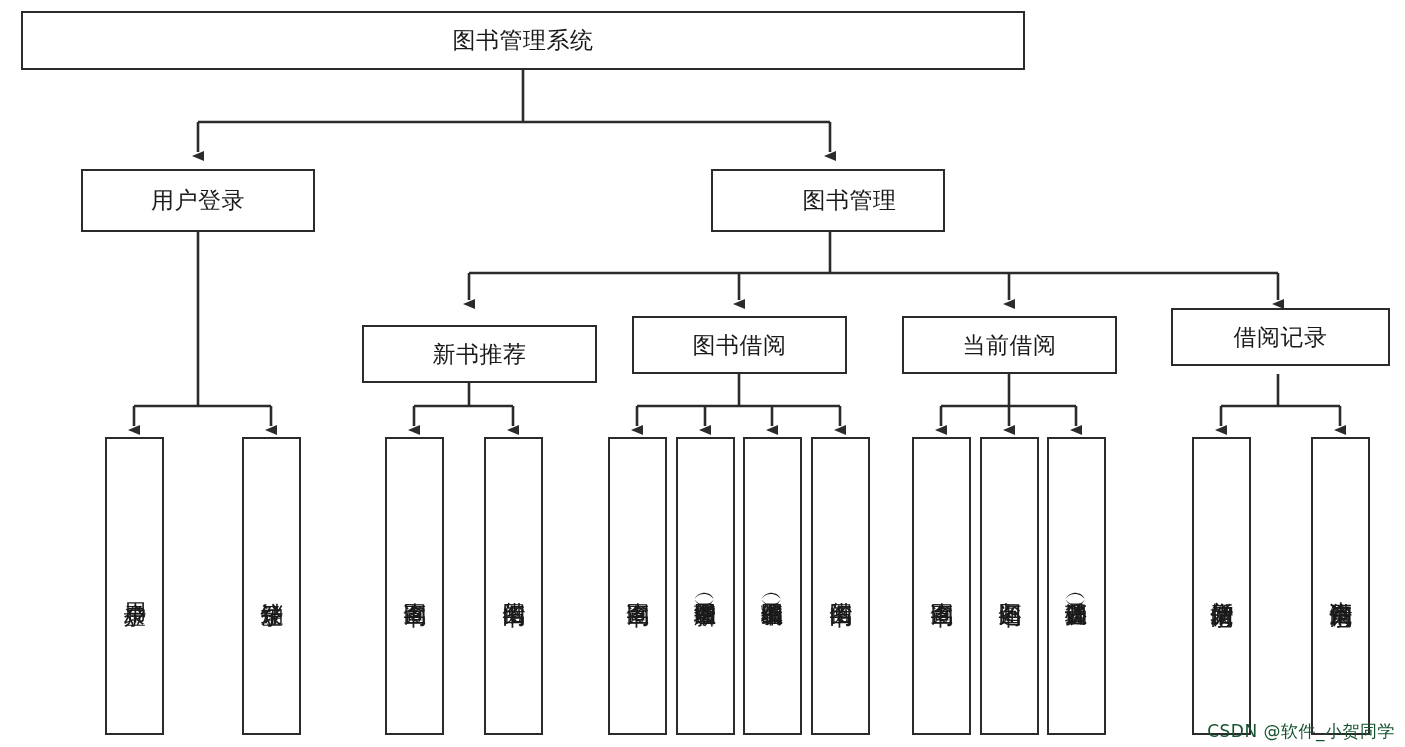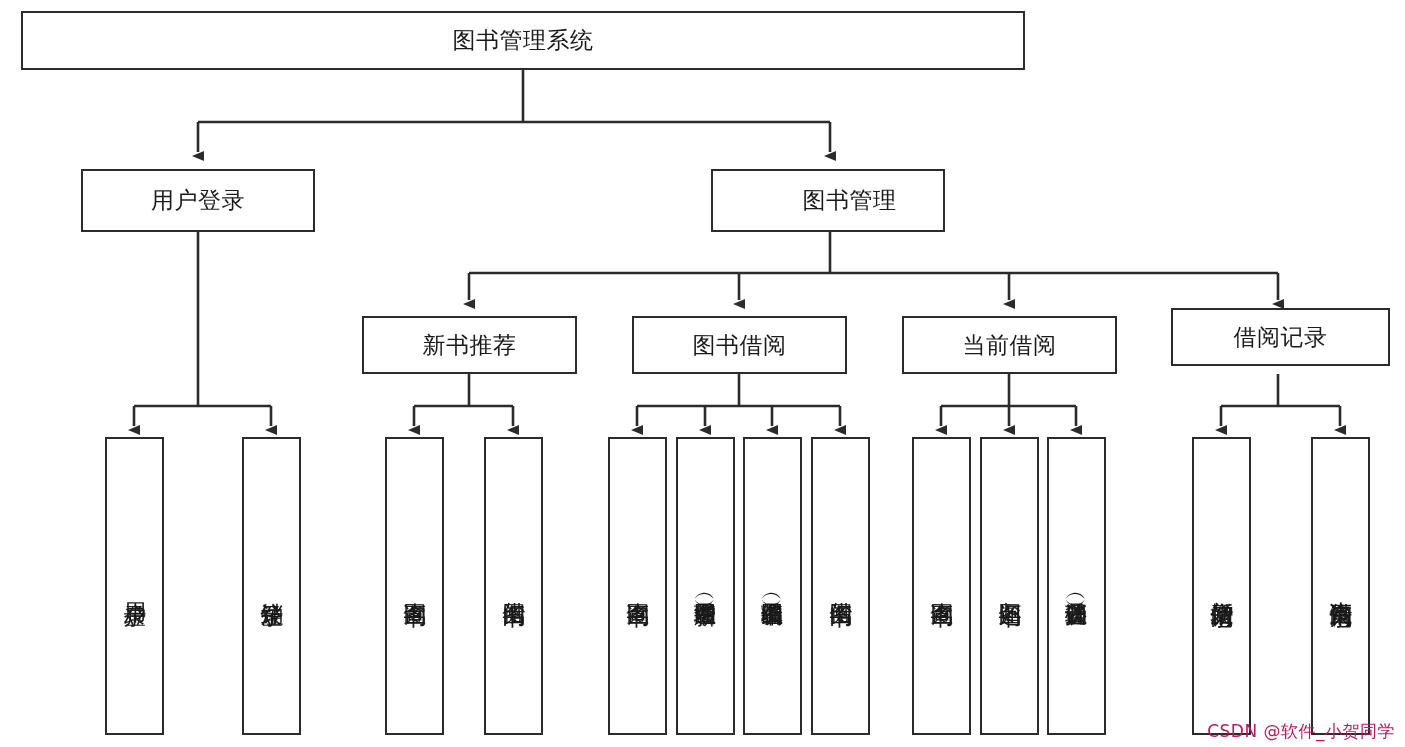--- a/index.html
+++ b/index.html
@@ -57,21 +57,21 @@
   .node.vert.tight .label {
     font-size: 22px;
     letter-spacing: 0px;
     line-height: 1.05;
   }
   .watermark {
     position: absolute;
     right: 10px;
     bottom: 4px;
     font-size: 17px;
-    color: #be185d;
+    color: #14532d;
     font-family: "DejaVu Sans", "Liberation Sans", sans-serif;
     white-space: nowrap;
     letter-spacing: 0.5px;
   }
 </style>
 </head>
 <body>
 
 <div id="canvas">
 
@@ -129,21 +129,21 @@
     <span class="label">图书管理系统</span>
   </div>
 
   <div class="node horiz" style="left:81px; top:169px; width:234px; height:63px;">
     <span class="label">用户登录</span>
   </div>
   <div class="node horiz" style="left:711px; top:169px; width:234px; height:63px;padding-left:43px;">
     <span class="label">图书管理</span>
   </div>
 
-  <div class="node horiz" style="left:362px; top:316px; width:215px; height:58px;">
+  <div class="node horiz" style="left:362px; top:325px; width:235px; height:58px;">
     <span class="label">新书推荐</span>
   </div>
   <div class="node horiz" style="left:902px; top:316px; width:215px; height:58px;">
     <span class="label">当前借阅</span>
   </div>
   <div class="node horiz" style="left:632px; top:316px; width:215px; height:58px;">
     <span class="label">图书借阅</span>
   </div>
   <div class="node horiz" style="left:1171px; top:308px; width:219px; height:58px;">
     <span class="label">借阅记录</span>

